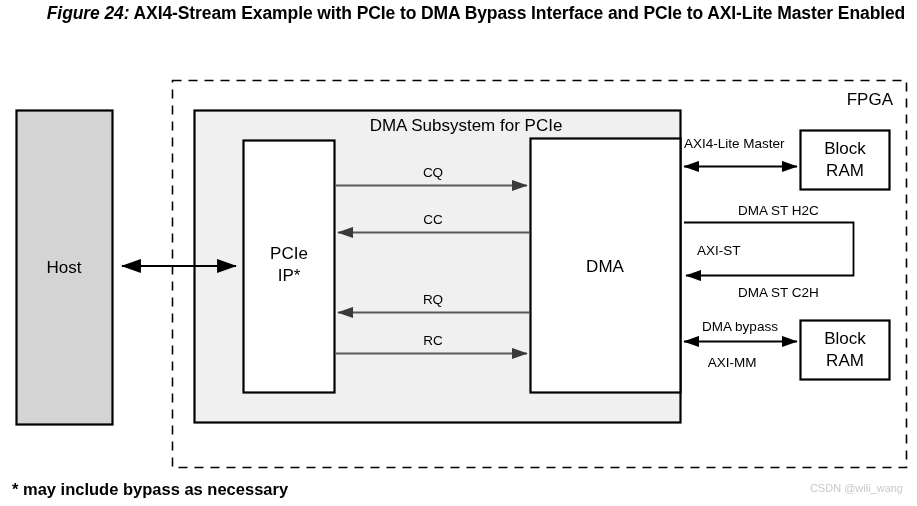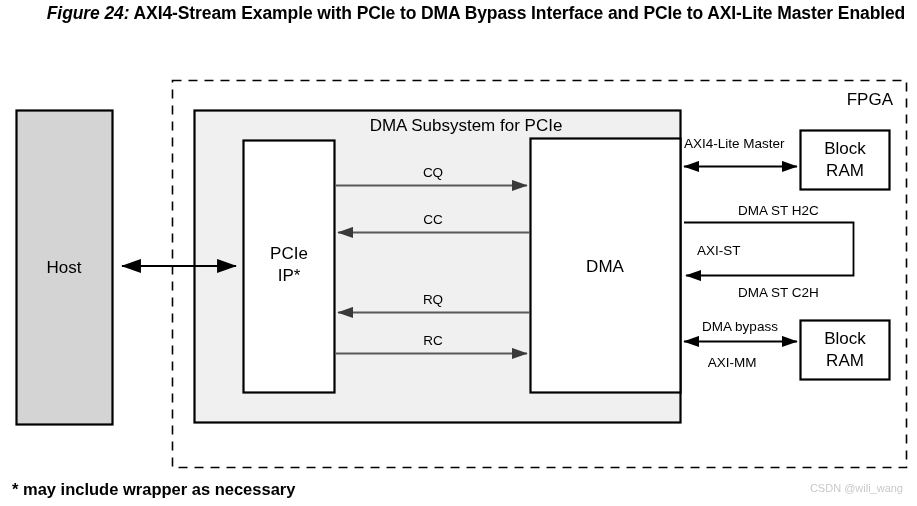--- a/index.html
+++ b/index.html
@@ -156,14 +156,14 @@
   <text class="edge-label" x="738" y="215" text-anchor="start">DMA ST H2C</text>
   <text class="edge-label" x="697" y="255" text-anchor="start">AXI-ST</text>
   <text class="edge-label" x="738" y="297" text-anchor="start">DMA ST C2H</text>
 
   <line x1="684" y1="341.5" x2="797" y2="341.5" stroke="#000000" stroke-width="1.8" marker-start="url(#arrTailBlk)" marker-end="url(#arrHeadBlk)"></line>
   <text class="edge-label" x="740" y="331" text-anchor="middle">DMA bypass</text>
   <text class="edge-label" x="732" y="367" text-anchor="middle">AXI-MM</text>
 </svg>
 </div>
 
-<div id="footnote">* may include wrapper as necessary</div>
+<div id="footnote">* may include bypass as necessary</div>
 <div id="watermark">CSDN @wili_wang</div>
 
 </body></html>

